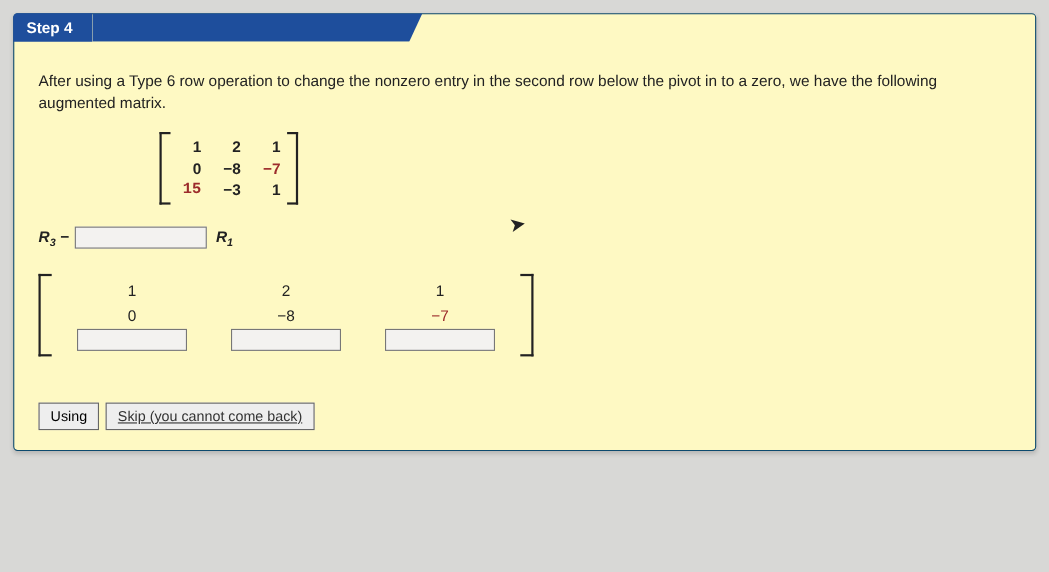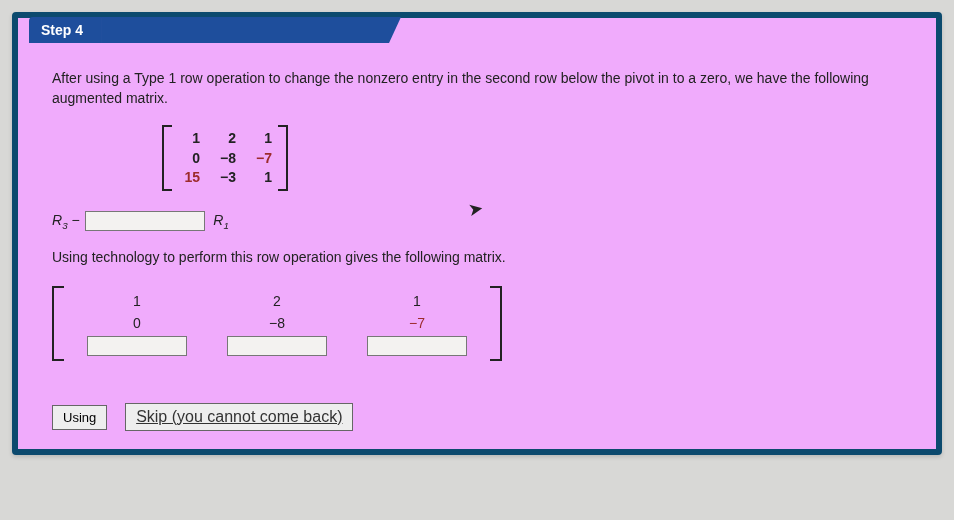--- a/index.html
+++ b/index.html
@@ -6,27 +6,26 @@
   body {
     margin: 0;
     padding: 12px;
     background: #d8d8d6;
     font-family: Verdana, Geneva, sans-serif;
     font-size: 14px;
     color: #222;
     width: 954px;
   }
   .card {
-    background: #f0abfc;
-    border: 6px solid #0c4a6e;
+    background: #fef9c3;
+    border: 1px solid #0c4a6e;
     border-radius: 4px;
     box-shadow: 0 2px 4px rgba(0,0,0,0.15);
     overflow: visible;
     position: relative;
-    padding-left: 12px;
   }
   .tab-row { position: relative; height: 28px; }
   .step-tab {
     position: absolute;
     top: -1px; left: -1px;
     background: #1e4e9c;
     color: #fff;
     font-weight: bold;
     font-size: 14px;
     padding: 5px 18px 5px 12px;
@@ -93,60 +92,60 @@
     display: inline-block;
     width: 100px;
     height: 20px;
     border: 1px solid #777;
     background: #f3f2f0;
     vertical-align: middle;
     margin: 2px 1px;
   }
   .answer-input.wide { width: 120px; }
 
-  .eq-line { margin: 8px 0 14px 0; font-style: italic; }
+  .eq-line { margin: 8px 0 14px 0; font-style: italic; font-weight: bold; }
   .eq-line .r { font-style: italic; }
   .sub { font-size: 0.7em; vertical-align: sub; }
 
   .btn-row { margin-top: 24px; }
   .btn {
     display: inline-block;
     border: 1px solid #666;
     background: #eee;
     padding: 4px 10px;
     font-size: 13px;
     cursor: pointer;
     font-family: inherit;
   }
   .skip-link {
     color: #333;
     text-decoration: underline;
-    font-size: 16px;
-    margin-left: 14px;
+    font-size: 13px;
+    margin-left: 2px;
   }
   .neg { color:#9c2b2b; }
-  .pos15 { color:#9c2b2b; }
+  .pos15 { color:#9c2b2b;font-family:Liberation Mono, monospace; }
   .cursor {
     position:absolute;
     left: 450px; top: 180px;
     font-size: 18px;
     transform: rotate(-10deg);
   }
 </style>
 </head>
 <body>
 
 <div class="card">
   <div class="tab-row">
     <div class="step-tab">Step 4</div>
   </div>
 
   <div class="content">
 
-    <div class="para">After using a Type 1 row operation to change the nonzero entry in the second row below the pivot in to a zero, we have the following augmented matrix.</div>
+    <div class="para">After using a Type 6 row operation to change the nonzero entry in the second row below the pivot in to a zero, we have the following augmented matrix.</div>
 
     <div class="matrix">
       <div class="bracket left"></div>
       <div class="mgrid c3">
         <span class="cell">1</span>
         <span class="cell">2</span>
         <span class="cell">1</span>
         <span class="cell">0</span>
         <span class="cell">−8</span>
         <span class="cell neg">−7</span>
@@ -158,21 +157,20 @@
     </div>
 
 
     <div class="eq-line">
       <span class="r">R</span><span class="sub">3</span>
       <span> − </span>
       <span class="answer-input wide"></span>
       &nbsp;<span class="r">R</span><span class="sub">1</span>
     </div>
 
-    <div class="para">Using technology to perform this row operation gives the following matrix.</div>
 
     <div class="matrix2">
       <div class="bracket2 left"></div>
       <div class="mgrid2">
         <span class="cell2">1</span>
         <span class="cell2">2</span>
         <span class="cell2">1</span>
         <span class="cell2">0</span>
         <span class="cell2">−8</span>
         <span class="cell2 neg">−7</span>

